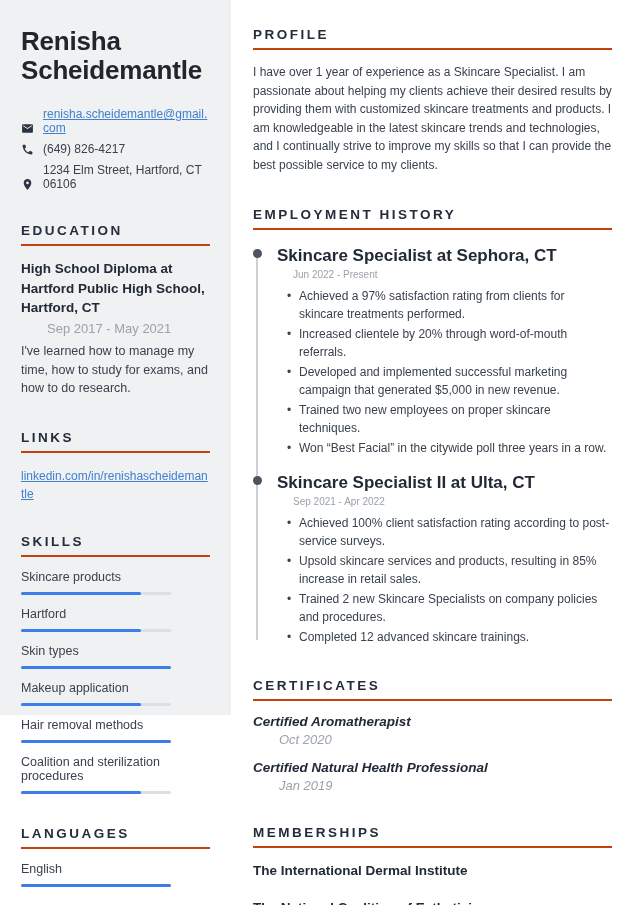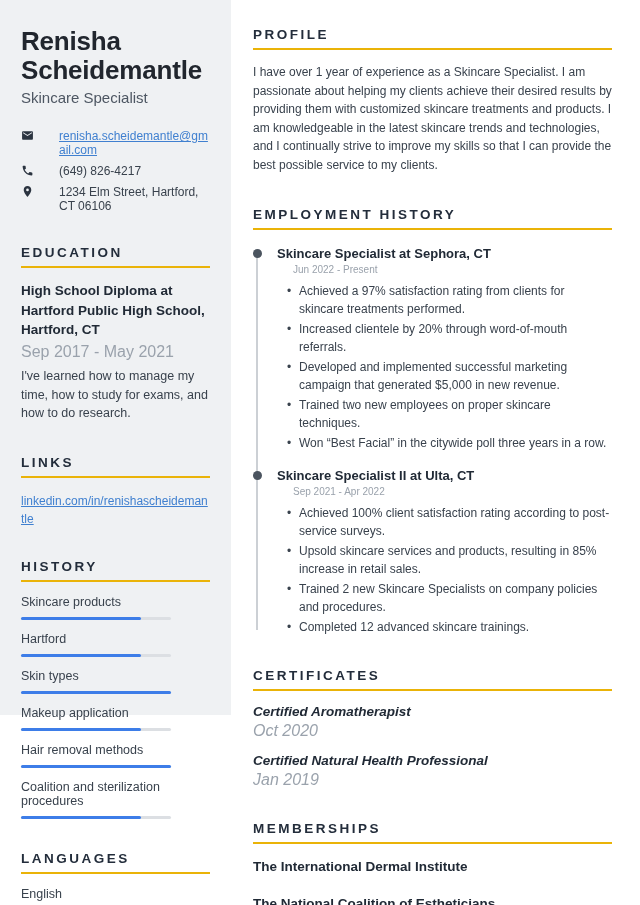--- a/index.html
+++ b/index.html
@@ -12,71 +12,70 @@
   .sidebar {
     width:231px; min-width:231px; height:715px;
     background:#eff1f3; padding:27px 21px 20px 21px;
   }
   .name {
     font-size:26px; font-weight:700; color:#21262e; line-height:1.1;
     letter-spacing:-0.2px;
   }
   .job-title-side { font-size:15px; color:#4d5662; margin-top:5px; }
   .contact { margin-top:23px; }
-  .contact-row { display:flex; align-items:flex-start; margin-bottom:7px;gap:16px; }
+  .contact-row { display:flex; align-items:flex-end; margin-bottom:7px; }
   .contact-row .cicon { width:13px; height:13px; margin-right:9px; flex:none; color:#2b3440; }
   .contact-row .cicon svg { width:13px; height:13px; display:block; }
   .contact-text { font-size:12px; color:#39424d; }
   a.link-blue { color:#4080d0; text-decoration:underline; font-size:12px; word-break:break-all; }
   .side-section { margin-top:32px; }
   .section-heading {
     font-size:13.5px; font-weight:700; letter-spacing:2.5px; color:#232d3b;
-    padding-bottom:6px; border-bottom:2px solid #eab308; margin-bottom:13px;
+    padding-bottom:6px; border-bottom:2px solid #c2410c; margin-bottom:13px;
   }
   .edu-degree { font-size:13.5px; font-weight:700; color:#212a36; line-height:1.45; }
-  .date-muted { font-size:16px; color:#9aa2ac; margin-top:3px; }
+  .date-muted { font-size:13px; color:#9aa2ac; margin-top:3px;margin-left:26px; }
   .edu-desc { font-size:12.5px; line-height:1.5; margin-top:6px; color:#39424d; }
   .skill-item { margin-bottom:12px; }
   .skill-label { font-size:12.5px; color:#39424d; margin-bottom:8px; }
   .skill-track { width:150px; height:3px; background:#dcdfe3; border-radius:2px; position:relative; }
   .skill-fill { height:3px; background:#3d7de8; border-radius:2px; width:0; }
   
   .main { flex:1; padding:27px 28px 20px 22px; background:#ffffff; }
   .main-section { margin-bottom:32px; }
   .profile-text { font-size:12px; line-height:1.55; color:#39424d; margin-top:12px; }
   
   .jobs { position:relative; margin-top:16px; }
   .timeline-line {
     position:absolute; left:3px; top:8px; bottom:6px; width:2px; background:#ccd0d5;
   }
   .job { position:relative; padding-left:24px; margin-bottom:16px; }
   .job:last-child { margin-bottom:0; }
   .job-dot {
     position:absolute; left:0; top:3px; width:9px; height:9px; border-radius:50%;
     background:#4b545f;
   }
-  .job-title { font-size:13px; font-weight:700; color:#212a36; }
+  .job-title { font-size:17px; font-weight:700; color:#212a36; }
   .job-dates { font-size:10px; color:#9aa2ac; margin:3px 0 7px 16px; }
   ul.bullets { list-style:none; padding-left:10px; }
   ul.bullets li {
     font-size:12px; line-height:1.5; color:#39424d; padding-left:12px;
     position:relative; margin-bottom:2px;
   }
   ul.bullets li::before { content:"•"; position:absolute; left:0; top:0; color:#39424d; }
   .cert-item { margin-bottom:13px;font-style:italic; }
   .cert-name { font-size:13.5px; font-weight:700; color:#212a36; }
   .membership-item { font-size:13.5px; font-weight:700; color:#212a36; line-height:1.5; margin-bottom:17px; }
   .mt12 { margin-top:12px; }
 </style>
 </head>
 <body>
 
 <aside class="sidebar">
   <h1 class="name">Renisha Scheidemantle</h1>
-  <div class="job-title-side">Skincare Specialist</div>
 
   <div class="contact">
     <div class="contact-row">
       <span class="cicon">
         <svg viewBox="0 0 24 24" fill="currentColor">
             <path d="M20 4H4c-1.1 0-2 .9-2 2v12c0 1.1.9 2 2 2h16c1.1 0 2-.9 2-2V6c0-1.1-.9-2-2-2zm0 4-8 5-8-5V6l8 5 8-5v2z"></path>
           </svg>
       </span>
       <a href="#" class="link-blue">renisha.scheidemantle@gmail.com</a>
     </div>
@@ -104,21 +103,21 @@
     <div class="date-muted">Sep 2017 - May 2021</div>
     <div class="edu-desc">I've learned how to manage my time, how to study for exams, and how to do research.</div>
   </section>
 
   <section class="side-section">
     <h2 class="section-heading">LINKS</h2>
     <a href="#" class="link-blue">linkedin.com/in/renishascheidemantle</a>
   </section>
 
   <section class="side-section">
-    <h2 class="section-heading">HISTORY</h2>
+    <h2 class="section-heading">SKILLS</h2>
     <div class="skill-item">
       <div class="skill-label">Skincare products</div>
       <div class="skill-track">
           <div class="skill-fill" style="width: 80%;"></div>
         </div>
     </div>
     <div class="skill-item">
       <div class="skill-label">Hartford</div>
       <div class="skill-track">
           <div class="skill-fill" style="width: 80%;"></div>

